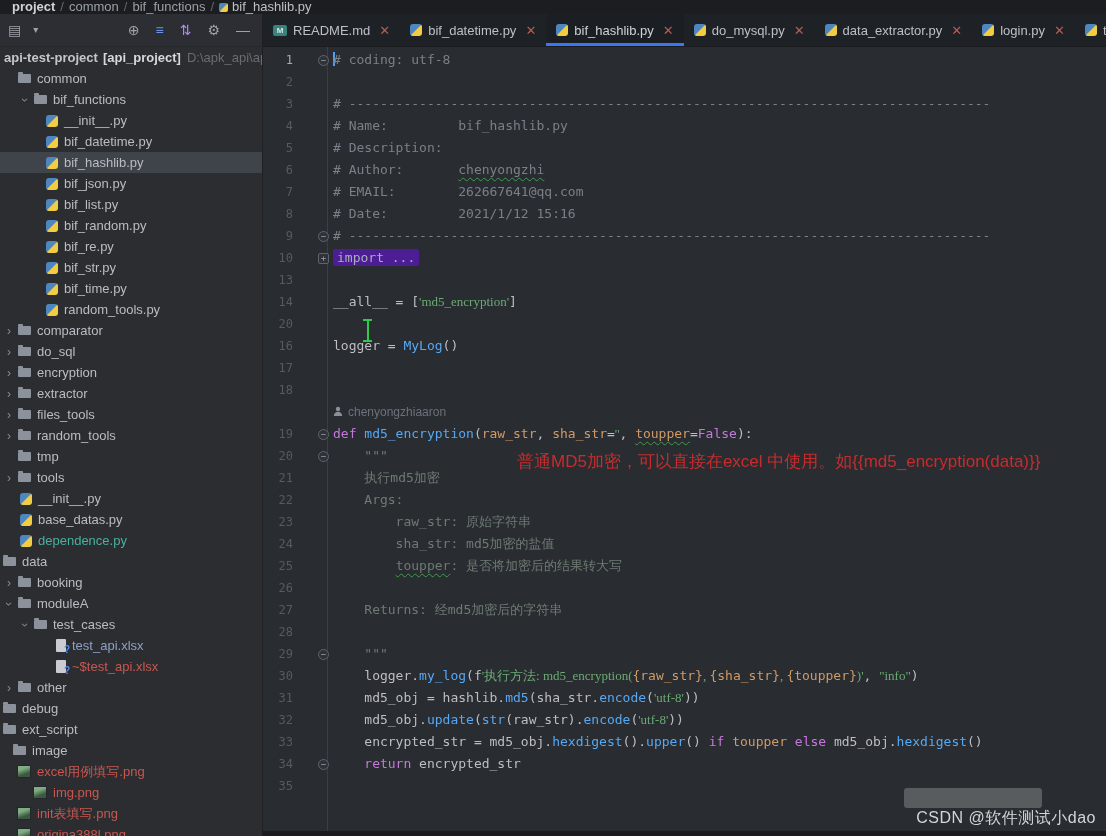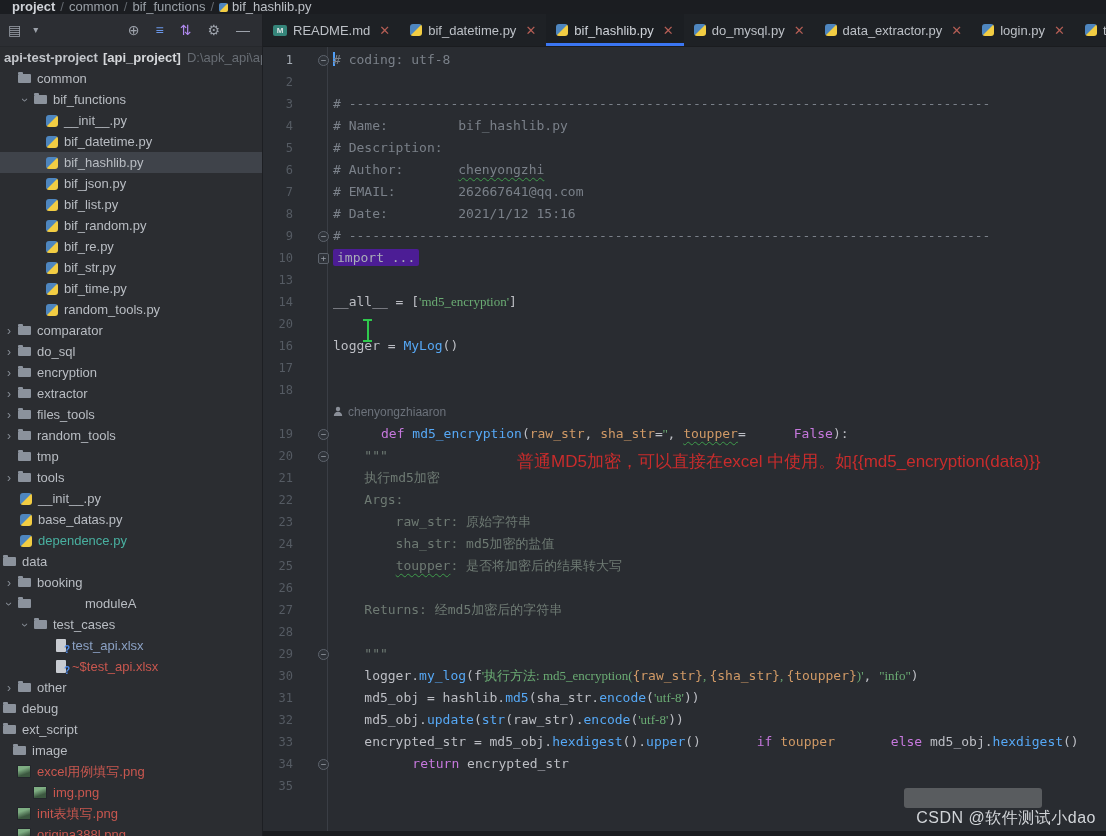--- a/index.html
+++ b/index.html
@@ -61,21 +61,21 @@
   .stem{position:absolute;left:64px;top:0;bottom:0;width:1px;background:#3a3e45;}
   .crow{display:flex;height:22px;align-items:center;}
   .ln{width:30px;min-width:30px;text-align:right;color:#555b63;font-size:12px;}
   .ln.cur{color:#a6adb5;}
   .foldc{width:40px;min-width:40px;display:flex;align-items:center;justify-content:flex-end;padding-right:4px;
          box-sizing:border-box;position:relative;z-index:1;height:22px;}
   .fi{width:11px;height:11px;border:1px solid #5e646d;border-radius:50%;background:#2f3339;color:#9aa0a8;
       font-size:9px;line-height:9px;text-align:center;box-sizing:border-box;}
   .fi.box{border-radius:2px;}
   .ctext{white-space:pre;z-index:1;}
-  .tk-t{color:#bcbec4;} .tk-k{color:#c678dd;margin-left:48px;} .tk-fn{color:#56a8f5;} .tk-s{color:#6aab73;font-family:Liberation Serif, serif;}
+  .tk-t{color:#bcbec4;} .tk-k{color:#c678dd;} .tk-fn{color:#56a8f5;} .tk-s{color:#6aab73;font-family:Liberation Serif, serif;}
   .tk-pr{color:#d19a66;} .tk-c{color:#7a8089;} .tk-d{color:#6e7a73;}
   .tk-ft{color:#aab0b8;background:#4c1d95;border-radius:2px;padding:1px 4px;}
   .wavy{text-decoration:underline;text-decoration-style:wavy;text-decoration-color:#3f9b4c;
         text-decoration-thickness:1px;text-underline-offset:3px;}
   .hintline{font-family:"Liberation Sans",sans-serif;font-size:12px;color:#6c727b;display:flex;align-items:center;gap:5px;}
   .caret{display:inline-block;width:2px;height:14px;background:#4f9ef7;vertical-align:-2px;margin-right:-2px;}
   .annotation{position:absolute;left:254px;top:404px;color:#c92c2c;font-size:17px;white-space:nowrap;
               font-family:"Liberation Sans",sans-serif;z-index:3;pointer-events:none;}
   .ibeam{position:absolute;left:100px;top:272px;width:9px;height:23px;z-index:3;pointer-events:none;}
   .ibeam::before{content:"";position:absolute;left:3.5px;top:0;width:2px;height:23px;background:#2fc94d;}
@@ -227,21 +227,21 @@
             </div>
             <div class="trow" style="padding-left: 3px;">
               <span class="ticon f-icon"></span>
               <span class="tlabel">data</span>
             </div>
             <div class="trow" style="padding-left: 18px;">
               <span class="chev" style="left: 4px;">›</span>
               <span class="ticon f-icon"></span>
               <span class="tlabel">booking</span>
             </div>
-            <div class="trow" style="padding-left: 18px; gap: 48px;">
+            <div class="trow" style="padding-left: 18px;">
               <span class="chev open" style="left: 4px;">›</span>
               <span class="ticon f-icon"></span>
               <span class="tlabel">moduleA</span>
             </div>
             <div class="trow" style="padding-left: 34px;">
               <span class="chev open" style="left: 20px;">›</span>
               <span class="ticon f-icon"></span>
               <span class="tlabel">test_cases</span>
             </div>
             <div class="trow" style="padding-left: 56px;">

